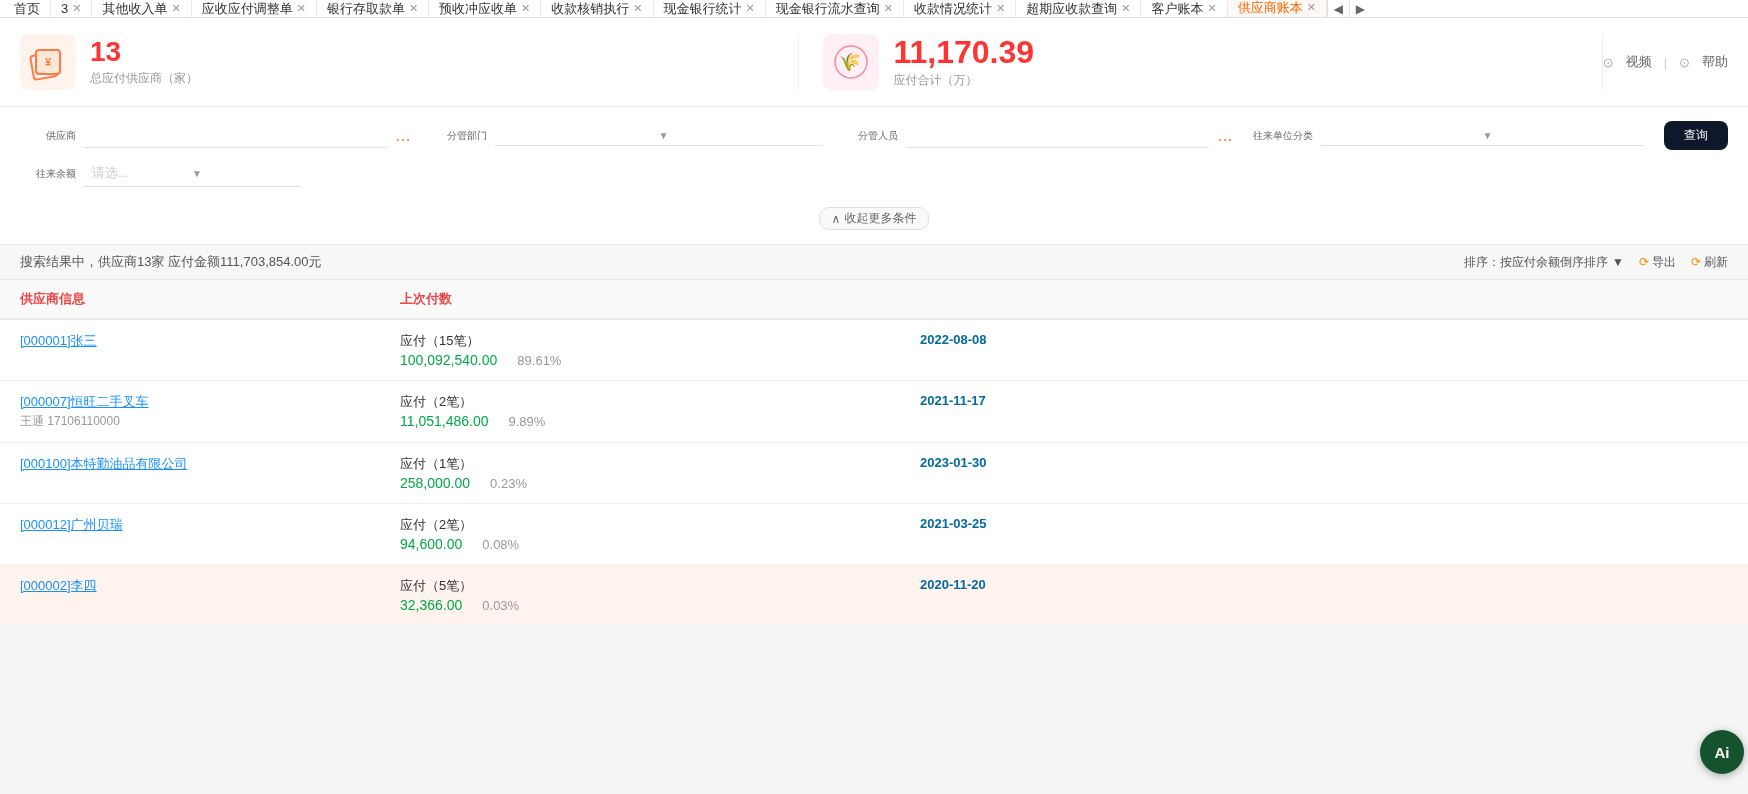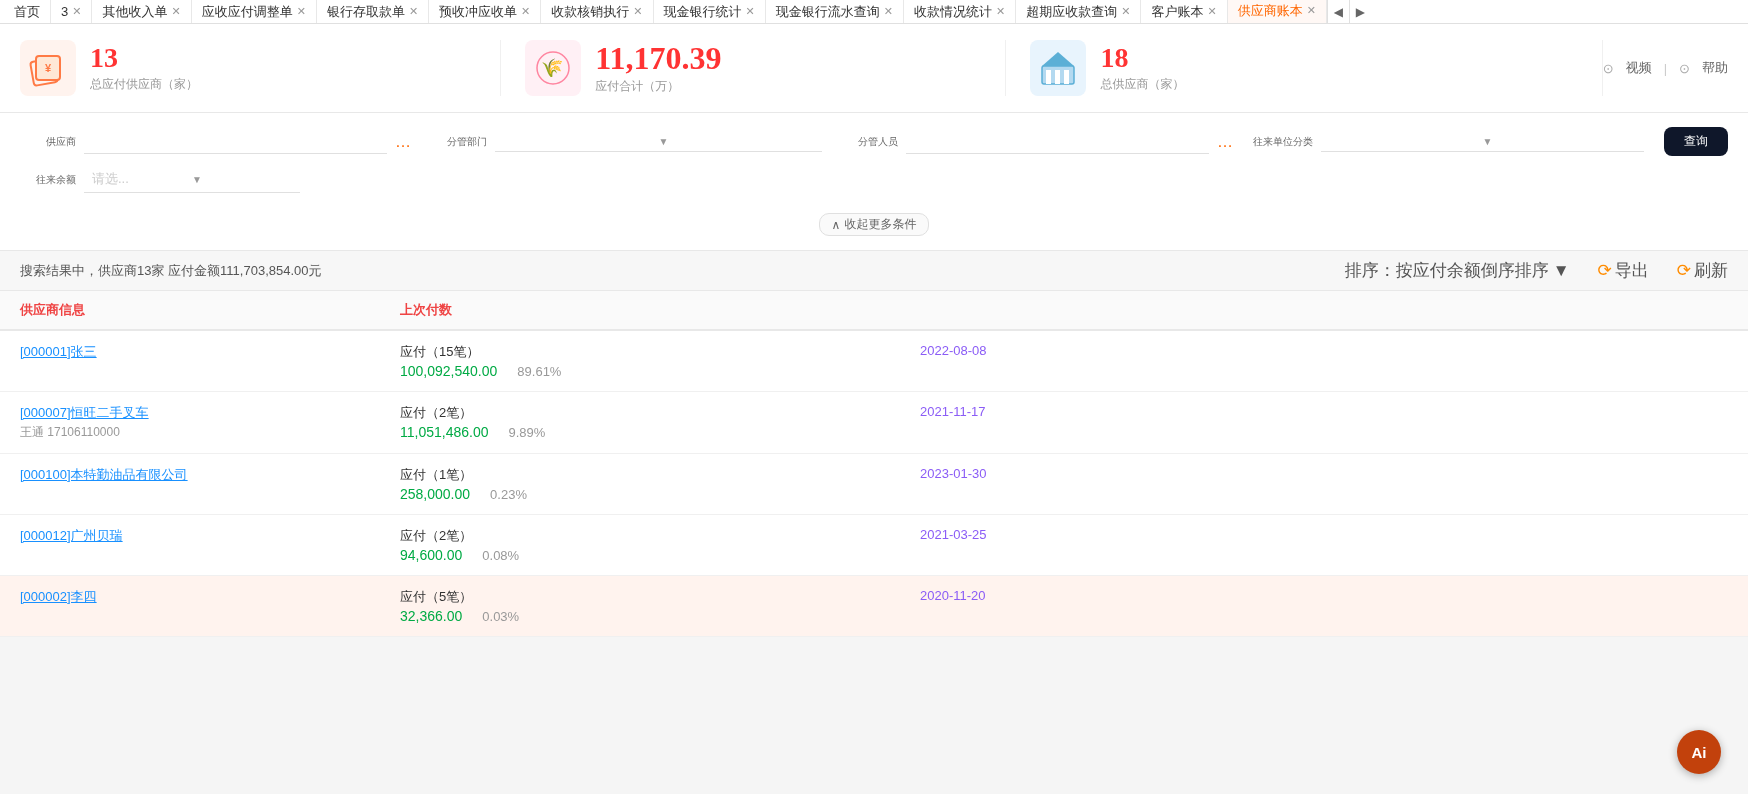--- a/index.html
+++ b/index.html
@@ -4,21 +4,21 @@
   <style>
     * { box-sizing: border-box; margin: 0; padding: 0; }
     body { font-family: 'Microsoft YaHei', Arial, sans-serif; font-size: 13px; background: #f5f5f5; color: #333; overflow-x: hidden; }
 
     
     .top-nav {
       display: flex;
       align-items: center;
       background: #fff;
       border-bottom: 1px solid #e0e0e0;
-      height: 24px;
+      height: 18px;
       padding: 0 4px;
       overflow: hidden;
     }
     .nav-tab {
       display: flex;
       align-items: center;
       padding: 0 10px;
       height: 36px;
       white-space: nowrap;
       cursor: pointer;
@@ -66,21 +66,21 @@
       height: 56px;
       display: flex;
       align-items: center;
       justify-content: center;
       border-radius: 8px;
       font-size: 28px;
     }
     .stat-icon.orange { background: #fff3ee; color: #ff7a45; }
     .stat-icon.pink { background: #fff0f5; color: #ff85a0; }
     .stat-icon.blue { background: #e8f4fd; color: #5bafd6; }
-    .stat-content { display: flex; flex-direction: column; font-family: Liberation Serif, serif; }
+    .stat-content { display: flex; flex-direction: column; }
     .stat-number { font-size: 28px; font-weight: 700; color: #ff3333; line-height: 1.1; }
     .stat-number.large { font-size: 32px; }
     .stat-label { font-size: 12px; color: #999; margin-top: 2px; }
     .stat-actions {
       margin-left: auto;
       display: flex;
       align-items: center;
       gap: 12px;
       font-size: 13px;
       color: #666;
@@ -166,22 +166,22 @@
       justify-content: space-between;
       padding: 8px 20px;
       background: #f7f7f7;
       border-bottom: 1px solid #e8e8e8;
       font-size: 13px;
       color: #555;
     }
     .result-bar .right-actions {
       display: flex;
       align-items: center;
-      gap: 28px;
-      font-size: 17px;
+      gap: 15px;
+      font-size: 12px;
       color: #555;
     }
     .result-bar .right-actions .sort-btn {
       display: flex;
       align-items: center;
       gap: 4px;
       cursor: pointer;
       color: #555;
     }
     .result-bar .action-btn {
@@ -225,21 +225,21 @@
       font-size: 13px;
       text-decoration: underline;
     }
     .supplier-sub { font-size: 12px; color: #999; margin-top: 2px; }
 
     .tx-label { font-size: 13px; color: #333; }
     .tx-amount { font-size: 14px; color: #00aa44; font-weight: 500; cursor: pointer; }
     .tx-pct { font-size: 13px; color: #999; margin-left: 14px; }
     .tx-row { display: flex; align-items: baseline; gap: 6px; margin-top: 2px; }
 
-    .last-pay { font-size: 13px; color: #8b5cf6; }
+    .last-pay { font-size: 13px; color: #0369a1; font-weight: bold; }
   </style>
 </head>
 <body>
 
 <nav class="top-nav">
   <div class="nav-tab">
     <span>首页</span>
   </div>
   <div class="nav-tab">
     <span>3</span>
@@ -315,35 +315,20 @@
         <circle cx="20" cy="20" r="16" fill="#fff0f5" stroke="#ff85a0" stroke-width="1.5"></circle>
         <text x="20" y="26" text-anchor="middle" font-size="18" fill="#ff85a0">🌾</text>
       </svg>
     </div>
     <div class="stat-content">
       <span class="stat-number large">11,170.39</span>
       <span class="stat-label">应付合计（万）</span>
     </div>
   </div>
 
-  <div class="stat-item" style="flex:1.2">
-    <div class="stat-icon blue">
-      <svg width="40" height="40" viewBox="0 0 40 40">
-        <rect x="4" y="18" width="32" height="18" rx="2" fill="#b3d9f0" stroke="#5bafd6" stroke-width="1.5"></rect>
-        <rect x="8" y="22" width="5" height="14" fill="#fff"></rect>
-        <rect x="17" y="22" width="5" height="14" fill="#fff"></rect>
-        <rect x="26" y="22" width="5" height="14" fill="#fff"></rect>
-        <polygon points="20,4 36,18 4,18" fill="#5bafd6"></polygon>
-      </svg>
-    </div>
-    <div class="stat-content">
-      <span class="stat-number">18</span>
-      <span class="stat-label">总供应商（家）</span>
-    </div>
-  </div>
 
   <div class="stat-actions">
     <span style="color:#aaa">⊙</span>
     <a>视频</a>
     <span class="divider-v">|</span>
     <span style="color:#aaa">⊙</span>
     <a>帮助</a>
   </div>
 </div>
 
@@ -501,13 +486,13 @@
         <span class="tx-amount">32,366.00</span>
         <span class="tx-pct">0.03%</span>
       </div>
     </div>
     <div class="col-lastpay">
       <span class="last-pay">2020-11-20</span>
     </div>
   </div>
 </div>
 
-<div style="position:fixed; bottom:20px; right:27px; background:#c2410c; color:#fff; border-radius:50%; width:44px; height:44px; display:flex; align-items:center; justify-content:center; font-size:15px; font-weight:bold; box-shadow:0 2px 8px rgba(0,0,0,0.3); cursor:pointer;">Ai</div>
+<div style="position:fixed; bottom:20px; right:4px; background:#14532d; color:#fff; border-radius:50%; width:44px; height:44px; display:flex; align-items:center; justify-content:center; font-size:15px; font-weight:bold; box-shadow:0 2px 8px rgba(0,0,0,0.3); cursor:pointer;">Ai</div>
 
 </body></html>

